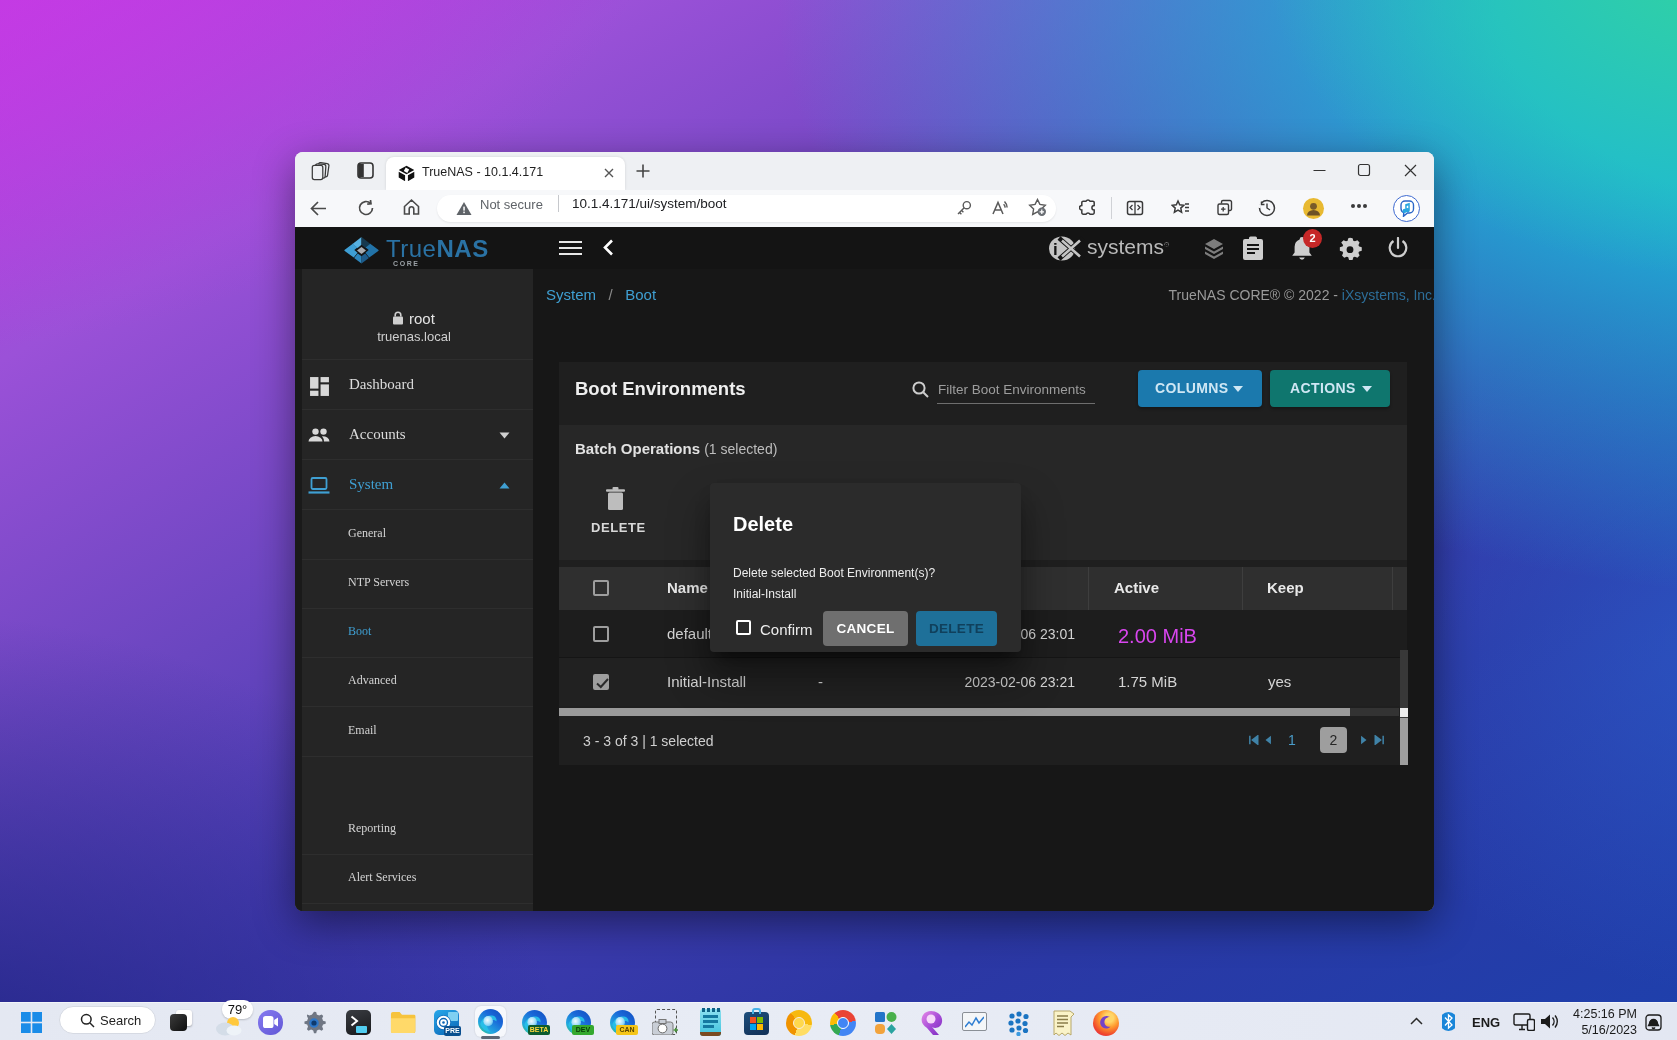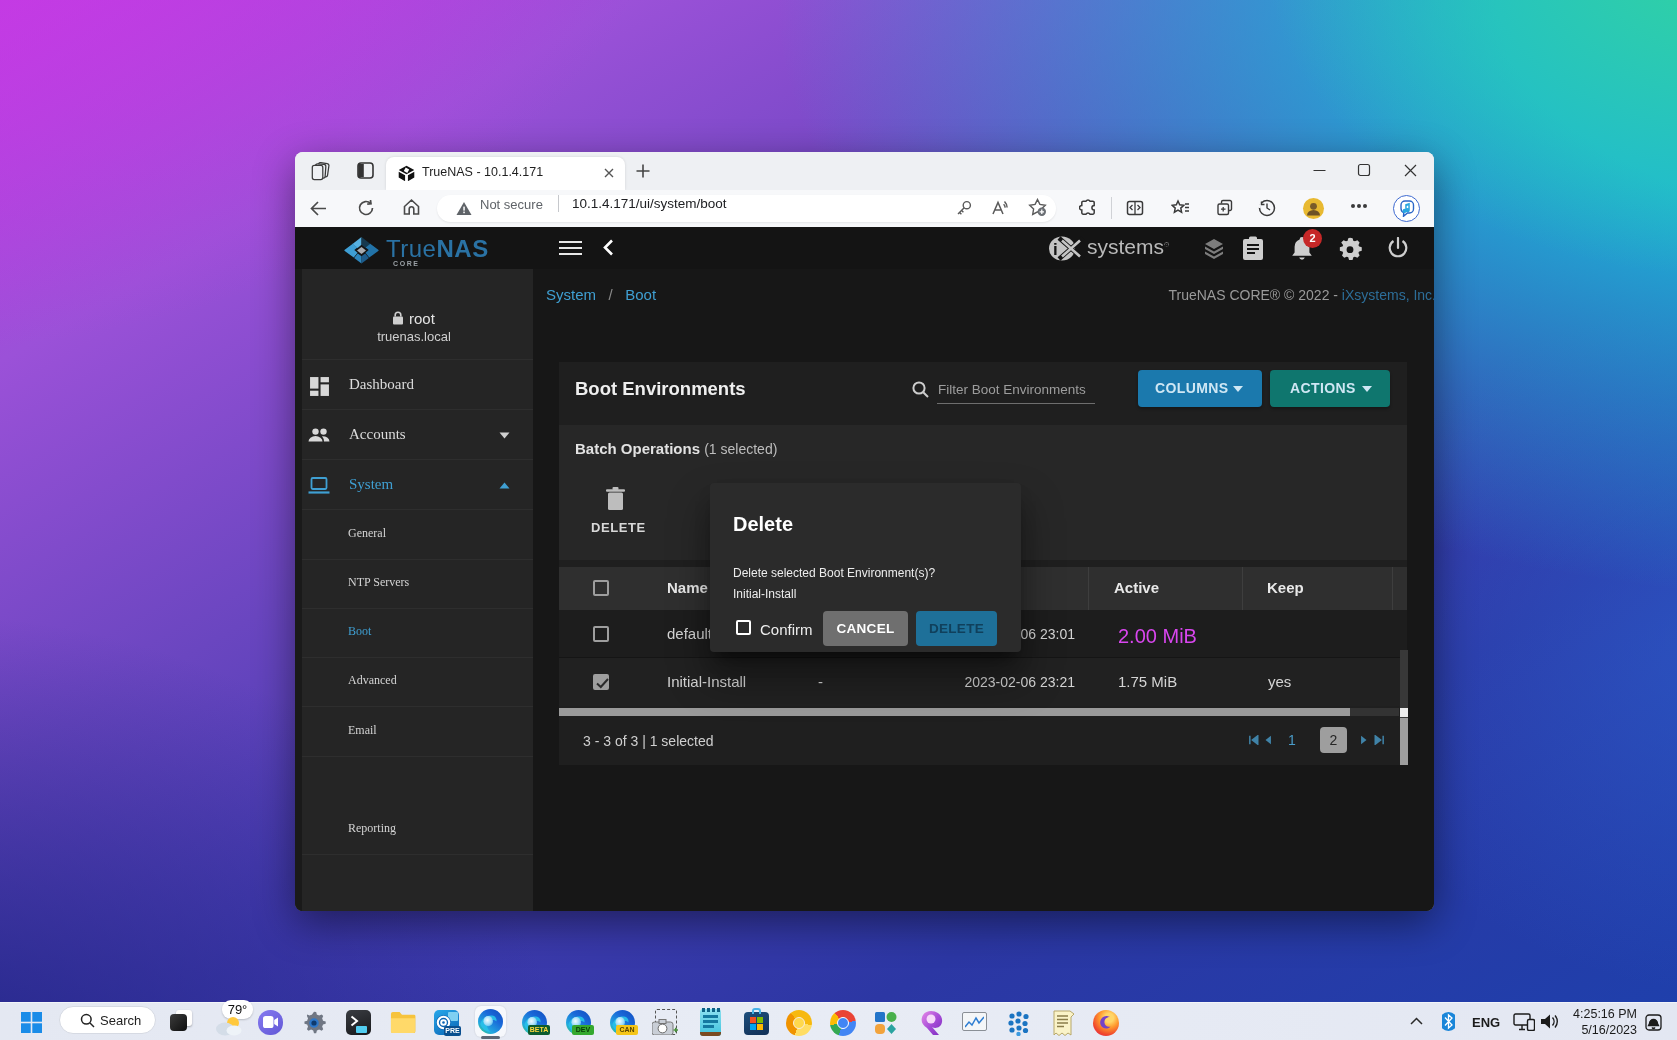--- a/index.html
+++ b/index.html
@@ -336,20 +336,23 @@
             <div class="subtext blue">Boot</div>
           </div>
         <div class="navitem" style="top:389px">
             <div class="subtext">Advanced</div>
           </div>
         <div class="navitem" style="top:439px">
             <div class="subtext">Email</div>
           </div>
         <div class="navitem" style="top:537px">
             <div class="subtext">Reporting</div>
+          </div>
+        <div class="navitem" style="top:586px">
+            <div class="subtext">Alert Services</div>
           </div>
         <div id="sbscroll"></div>
       </div>
       <div id="dialog">
         <div class="abs" style="left:23px;top:30px;font-size:20px;font-weight:700;color:#fff">Delete</div>
         <div class="abs" style="left:23px;top:80px;font-size:12px;color:#ededed;line-height:21px">Delete selected Boot Environment(s)?<br>Initial-Install</div>
         <div class="abs" style="left:26px;top:137px;width:15px;height:15px;border:2px solid #fff;border-radius:2px"></div>
         <div class="abs" style="left:50px;top:138px;font-size:15px;color:#ededed">Confirm</div>
         <div class="abs" style="left:113px;top:128px;width:85px;height:35px;background:#6f6f6f;border-radius:4px;text-align:center;line-height:35px;font-size:13.5px;font-weight:700;color:#fff;letter-spacing:.3px">CANCEL</div>
         <div class="abs" style="left:206px;top:128px;width:81px;height:35px;background:#1e7099;border-radius:4px;text-align:center;line-height:35px;font-size:13.5px;font-weight:700;color:#10405c;letter-spacing:.3px">DELETE</div>

